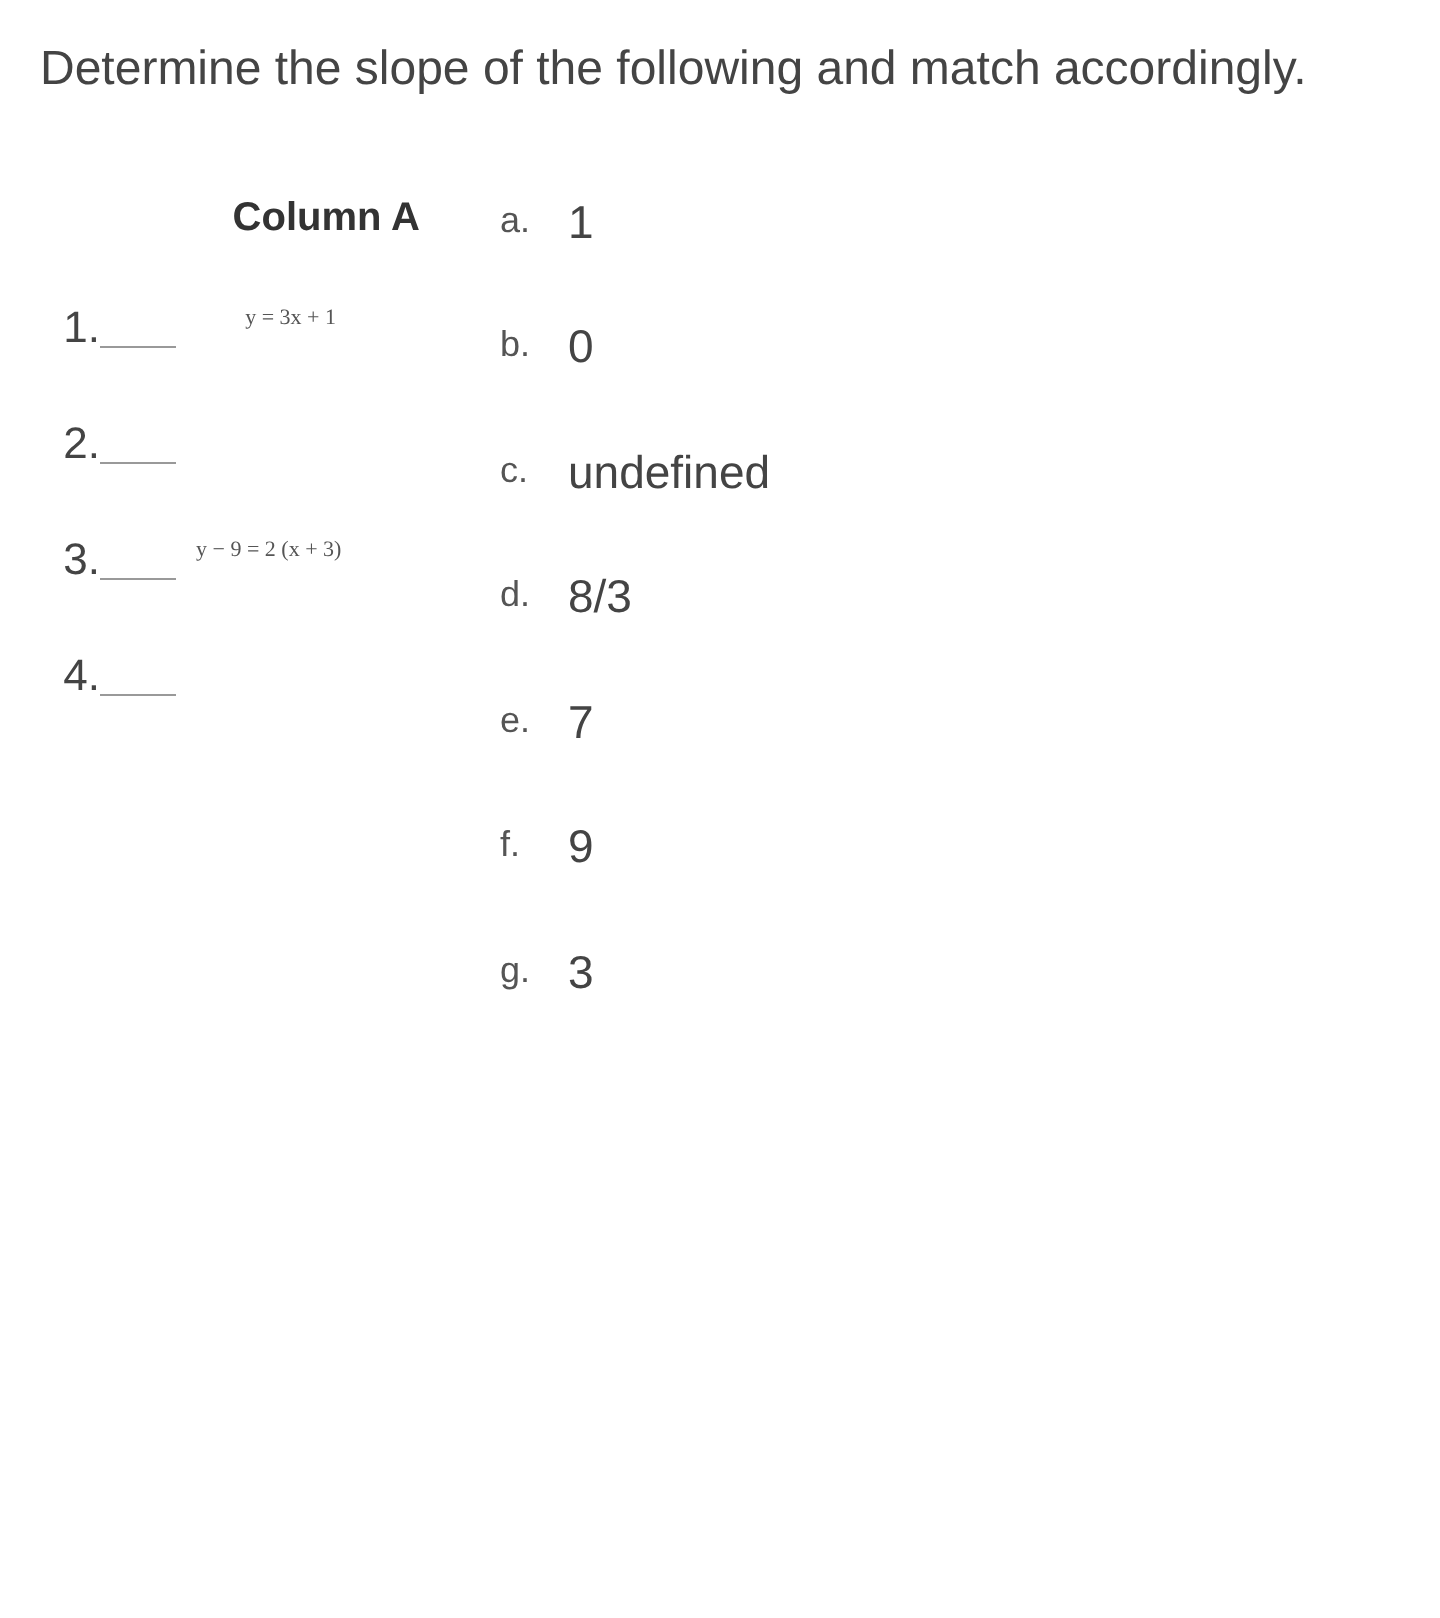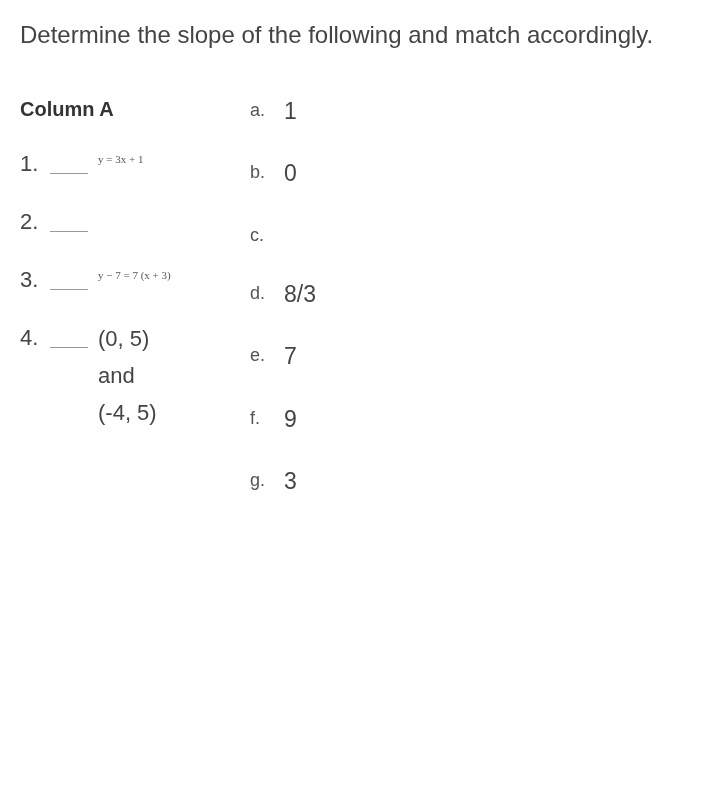--- a/index.html
+++ b/index.html
@@ -25,20 +25,21 @@
     .columns {
       display: flex;
       gap: 40px;
     }
     .col {
       display: flex;
       flex-direction: column;
     }
     .col-a {
       width: 190px;
+      text-align: right;
     }
     .col-b {
       flex: 1;
     }
     .col-header {
       font-weight: bold;
       font-size: 20px;
       margin-bottom: 22px;
       color: #333333;
     }
@@ -111,46 +112,46 @@
 
     <div class="item-a">
       <div class="num-a">2.</div>
       <span class="blank"></span>
     </div>
 
     <div class="item-a">
       <div class="num-a">3.</div>
       <span class="blank"></span>
       <div class="content-a">
-        <span class="eq">y − 7 = 7 (x + 3)</span>
+        <span class="eq">y − 9 = 2 (x + 3)</span>
       </div>
     </div>
 
     <div class="item-a">
       <div class="num-a">4.</div>
       <span class="blank"></span>
-      <div class="content-a">(0, 5) and (-4, 5)</div>
     </div>
 
   </div>
 
   <div class="col col-b">
 
     <div class="item-b">
       <div class="letter-b">a.</div>
       <div class="content-b">1</div>
     </div>
 
     <div class="item-b">
       <div class="letter-b">b.</div>
       <div class="content-b">0</div>
     </div>
 
     <div class="item-b">
       <div class="letter-b">c.</div>
+      <div class="content-b">undefined</div>
     </div>
 
     <div class="item-b">
       <div class="letter-b">d.</div>
       <div class="content-b">8/3</div>
     </div>
 
     <div class="item-b">
       <div class="letter-b">e.</div>
       <div class="content-b">7</div>

